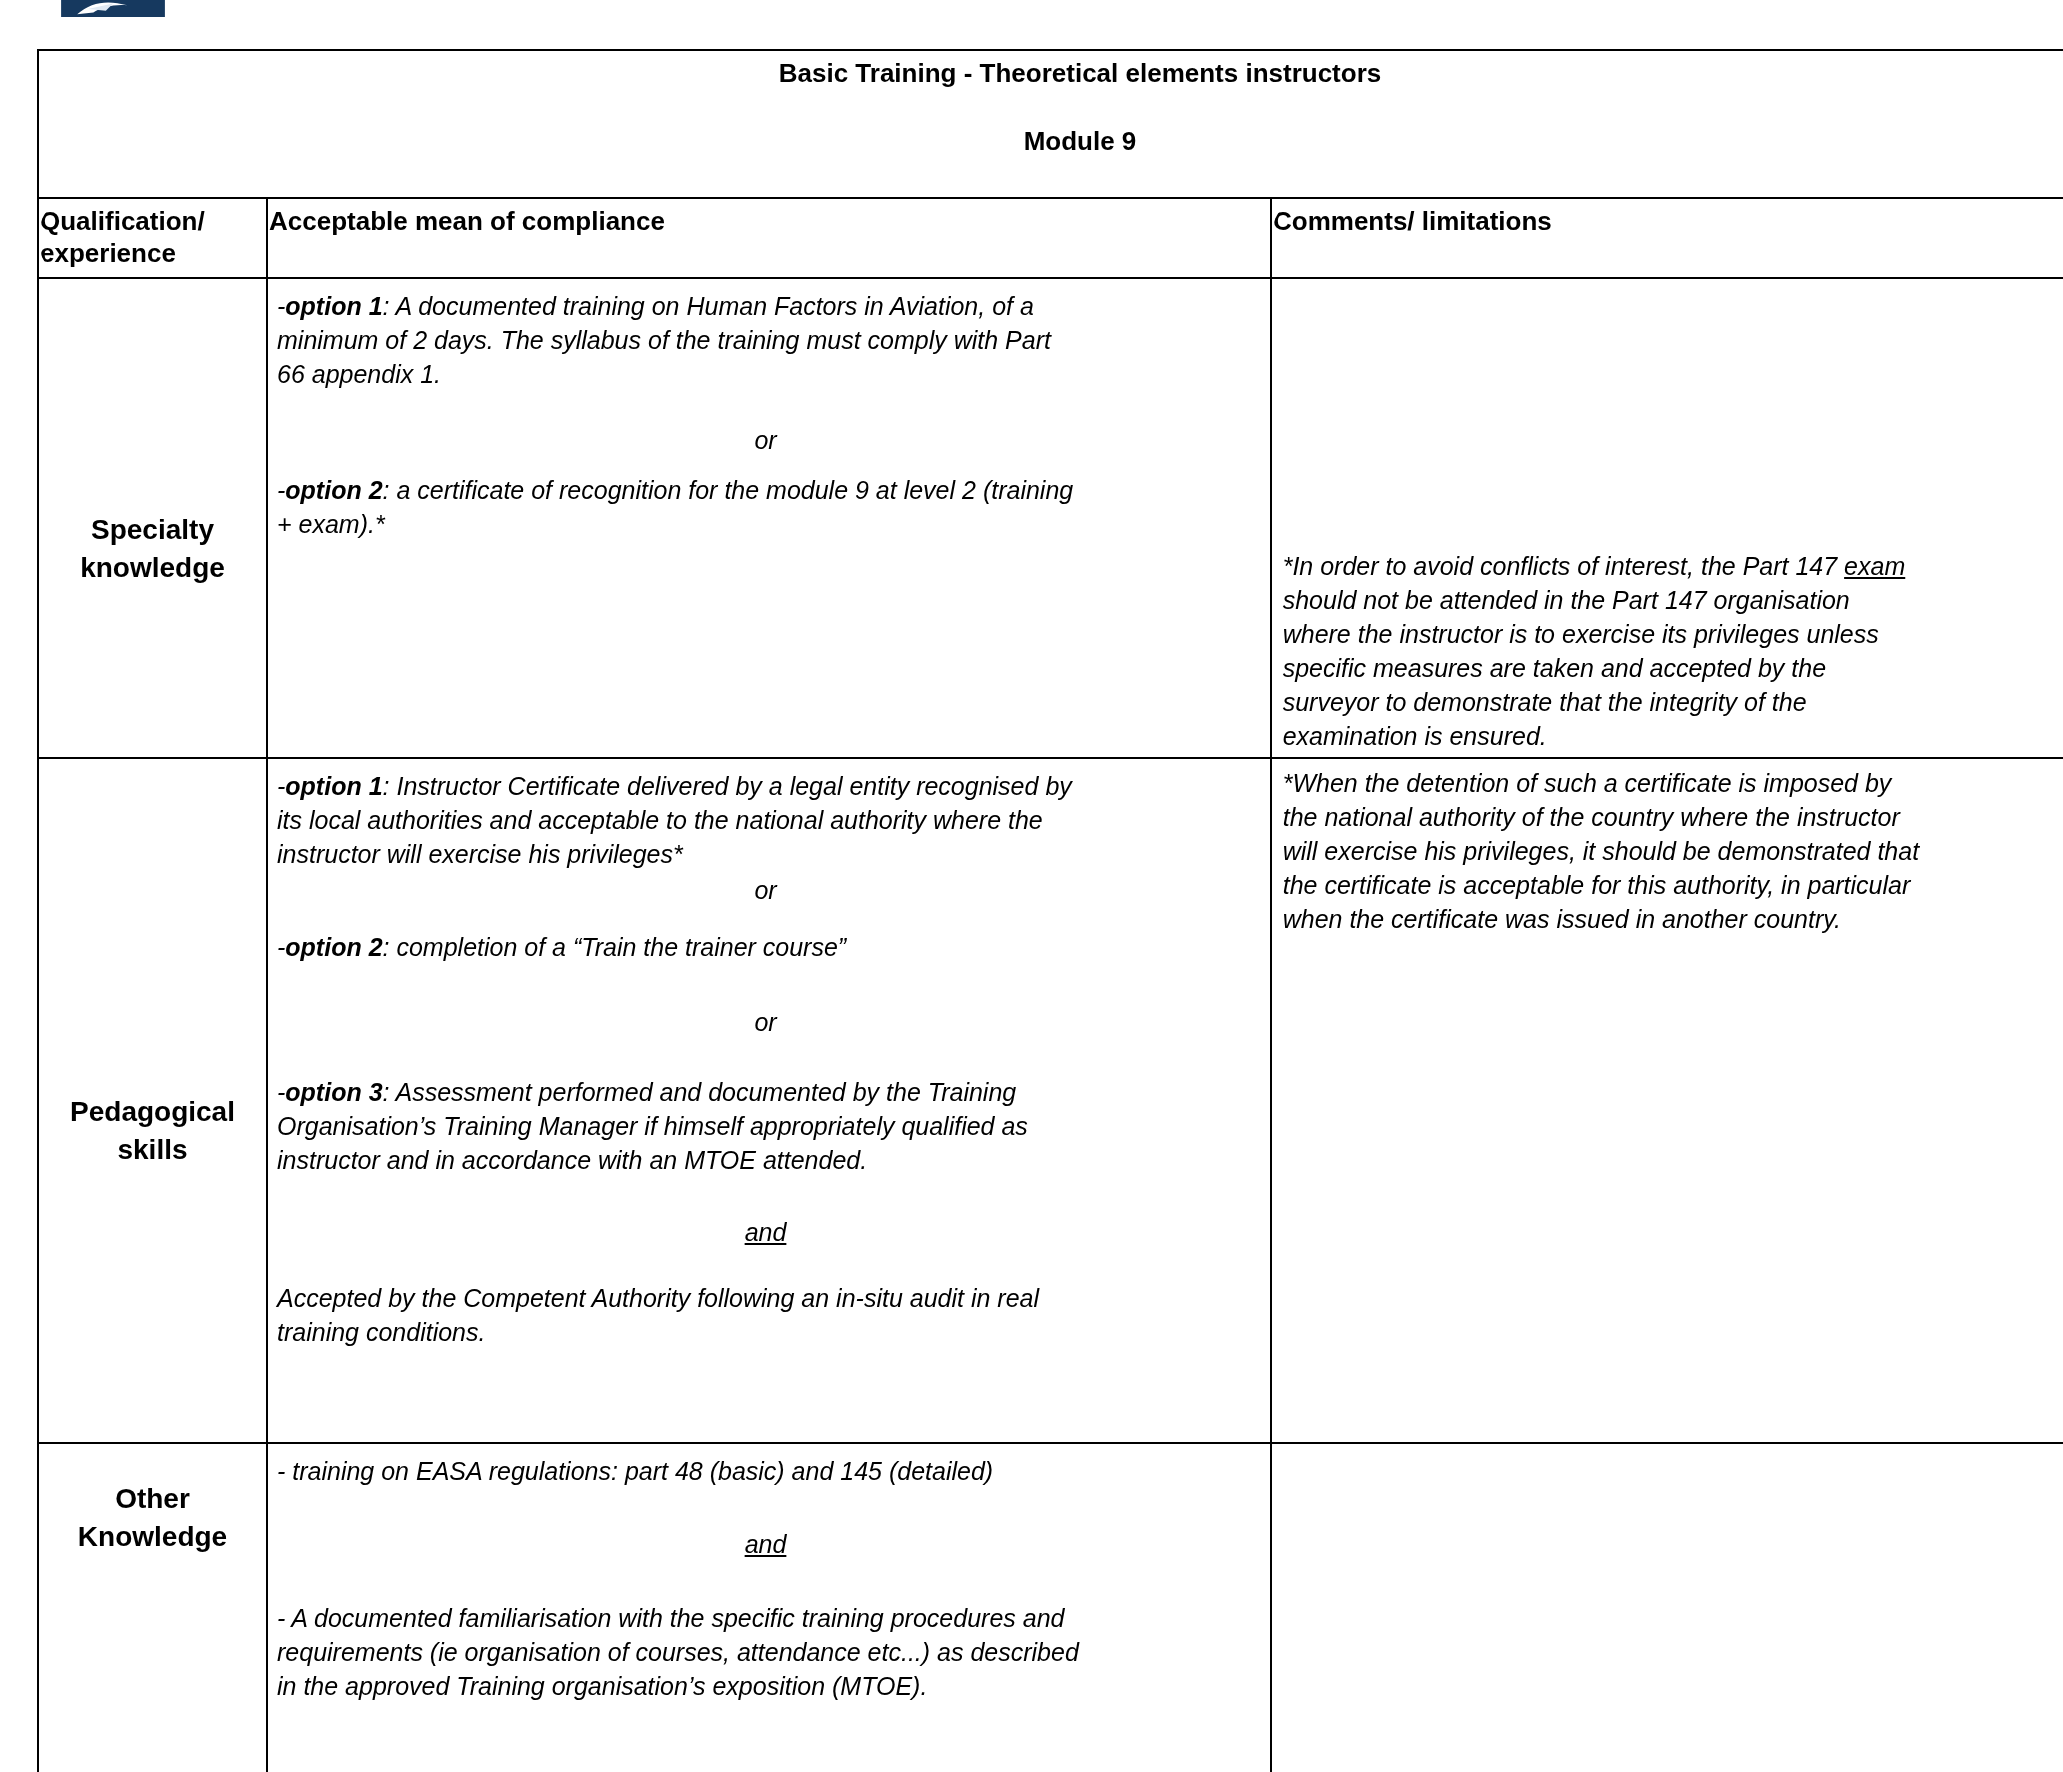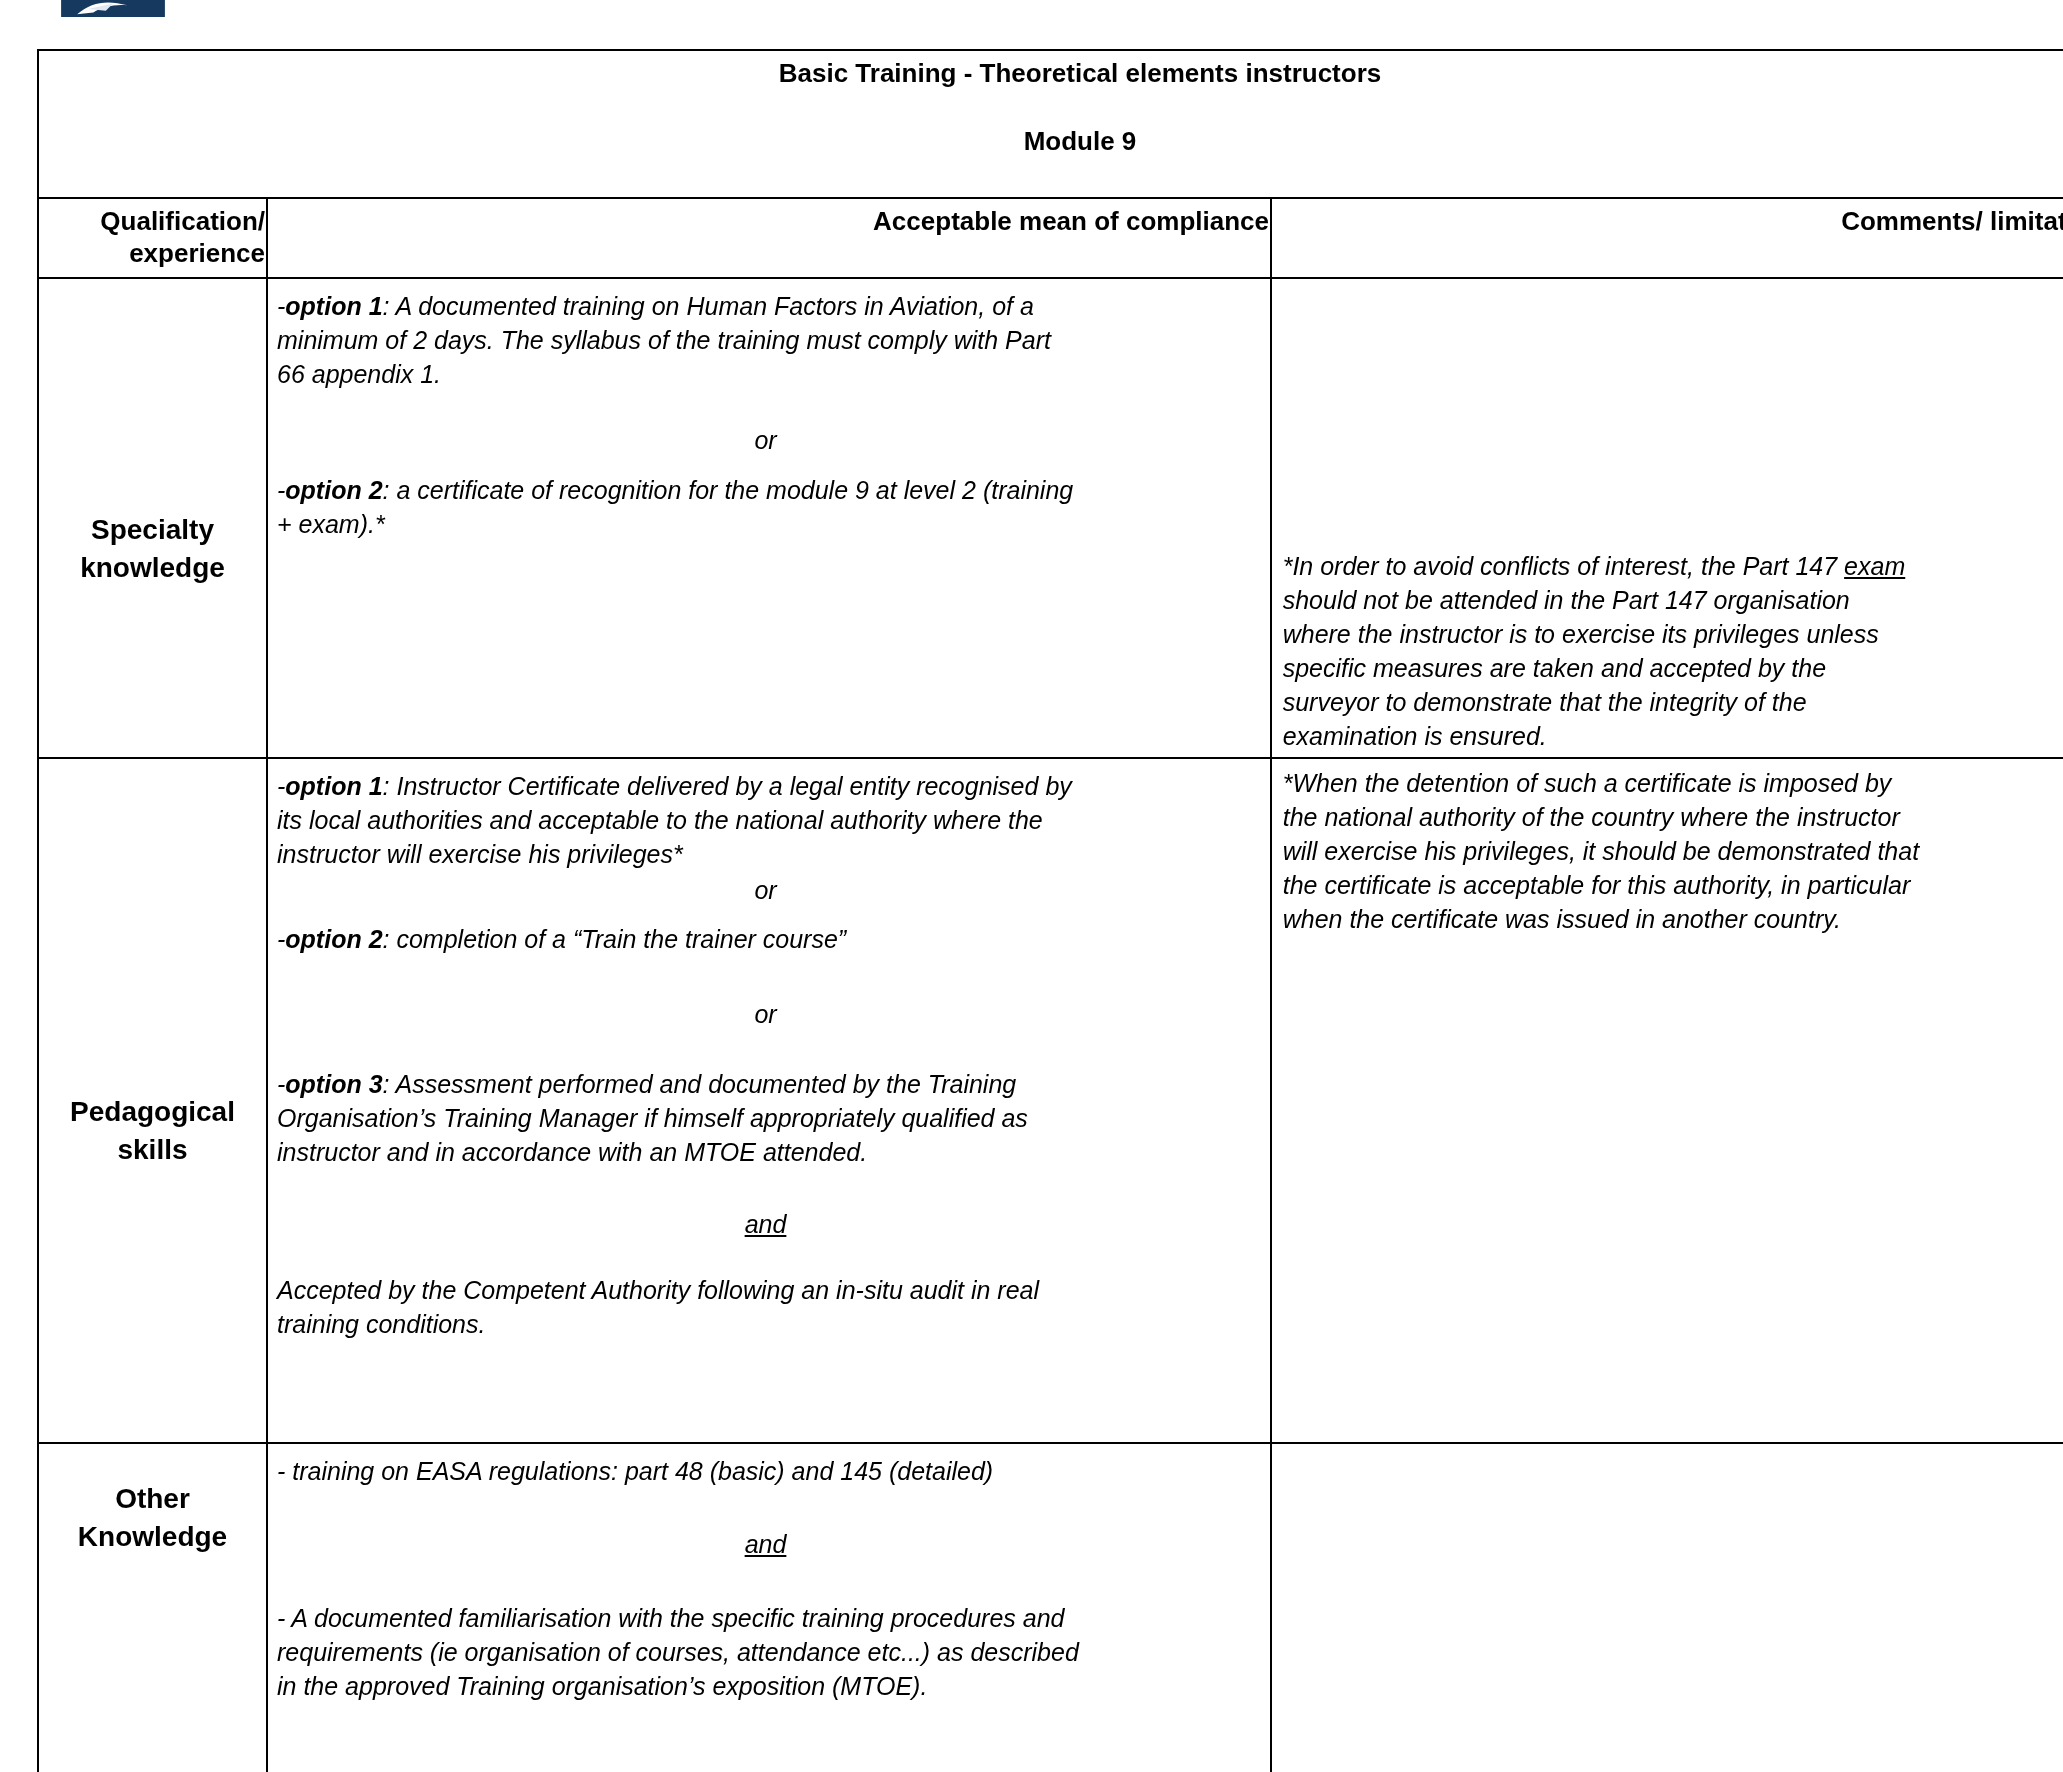--- a/index.html
+++ b/index.html
@@ -44,25 +44,26 @@
     font-weight: 700;
     font-size: 26px;
     line-height: 34px;
     white-space: pre-line;
     border-bottom-width: 1.8px !important;
   }
   tr.head-row th {
     height: 71px;
     vertical-align: top;
     padding-top: 6.3px;
-    text-align: right;
+    text-align: left;
     font-weight: 700;
     font-size: 26px;
     line-height: 32px;
     white-space: pre-line;
+    border-radius: 32px;
   }
   td.label {
     font-weight: 700;
     font-size: 28px;
     text-align: center;
     vertical-align: middle;
     line-height: 38px;
     white-space: pre-line;
   }
   td.label.mid-low { padding-top: 63px; }
@@ -139,21 +140,21 @@
         </td>
     </tr>
     <tr class="row-1">
       <td class="label mid-low">Pedagogical
 skills</td>
       <td class="comp">
           <div class="blk"><span>-</span><span style="font-weight: 700;">option 1</span><span>: Instructor Certificate delivered by a legal entity recognised by
 its local authorities and acceptable to the national authority where the
 instructor will exercise his privileges*</span></div>
           <div class="blk center" style="margin-top: 1.8px;"><span>or</span></div>
-          <div class="blk" style="margin-top: 15px;"><span>-</span><span style="font-weight: 700;">option 2</span><span>: completion of a “Train the trainer course”</span></div>
+          <div class="blk" style="margin-top: 23px;"><span>-</span><span style="font-weight: 700;">option 2</span><span>: completion of a “Train the trainer course”</span></div>
           <div class="blk center" style="margin-top: 41px;"><span>or</span></div>
           <div class="blk" style="margin-top: 36px;"><span>-</span><span style="font-weight: 700;">option 3</span><span>: Assessment performed and documented by the Training
 Organisation’s Training Manager if himself appropriately qualified as
 instructor and in accordance with an MTOE attended.</span></div>
           <div class="blk center" style="margin-top: 38px;"><span style="text-decoration: underline;">and</span></div>
           <div class="blk" style="margin-top: 32px;"><span>Accepted by the Competent Authority following an in-situ audit in real
 training conditions.</span></div>
         </td>
       <td class="comm">
           <div class="blk"><span>*When the detention of such a certificate is imposed by

